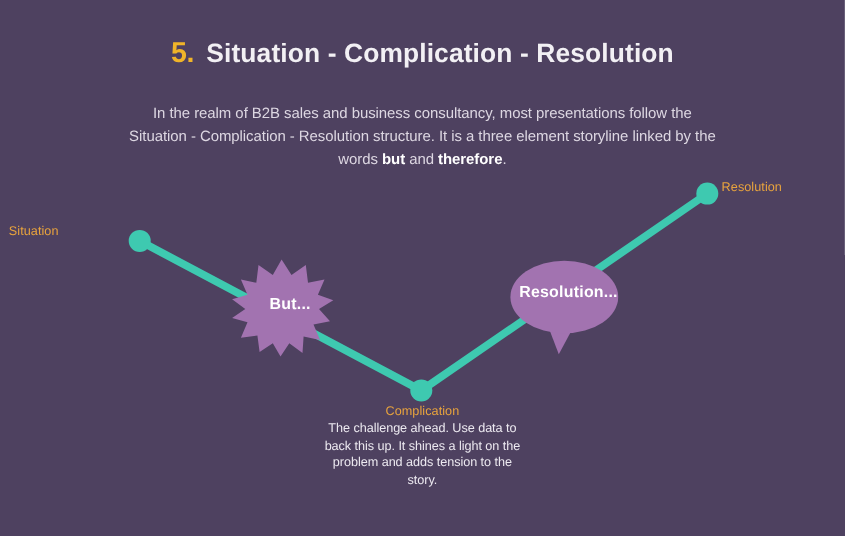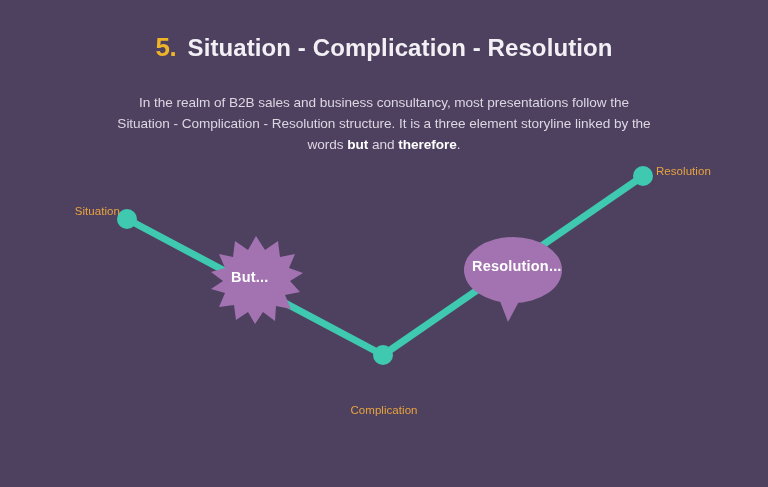--- a/index.html
+++ b/index.html
@@ -75,21 +75,21 @@
   
   .callout-text {
     position: absolute;
     color: #ffffff;
     font-size: 14.5px;
     font-weight: bold;
     letter-spacing: 0.2px;
     white-space: nowrap;
   }
   #but-text {
-    left: 231px;
+    left: 245px;
     top: 269px;
   }
   #therefore-text {
     left: 472px;
     top: 258px;
   }
 
   
   .anno-label {
     color: #e8a33d;
@@ -103,29 +103,28 @@
     font-size: 11.5px;
     line-height: 15.5px;
     letter-spacing: -0.05px;
     margin: 0;
   }
   #situation-block {
     position: absolute;
     left: 8px;
     top: 204px;
     width: 112px;
-    text-align: right;
+    text-align: left;
   }
   #complication-block {
     position: absolute;
     left: 288px;
     top: 367px;
     width: 192px;
     text-align: center;
-    margin-top: 36px;
   }
   #resolution-block {
     position: absolute;
     left: 656px;
     top: 164px;
     width: 100px;
     text-align: left;
   }
 </style>
 </head>
@@ -160,19 +159,20 @@
 
   <div class="callout-text" id="but-text">But...</div>
   <div class="callout-text" id="therefore-text">Resolution...</div>
 
   <div id="situation-block">
     <p class="anno-label">Situation</p>
   </div>
 
   <div id="complication-block">
     <p class="anno-label">Complication</p>
+    <p class="anno-body">The challenge ahead. Use data to back this up. It shines a light on the problem and adds tension to the story.</p>
   </div>
 
   <div id="resolution-block">
     <p class="anno-label">Resolution</p>
   </div>
 
 </div>
 
 </body></html>

